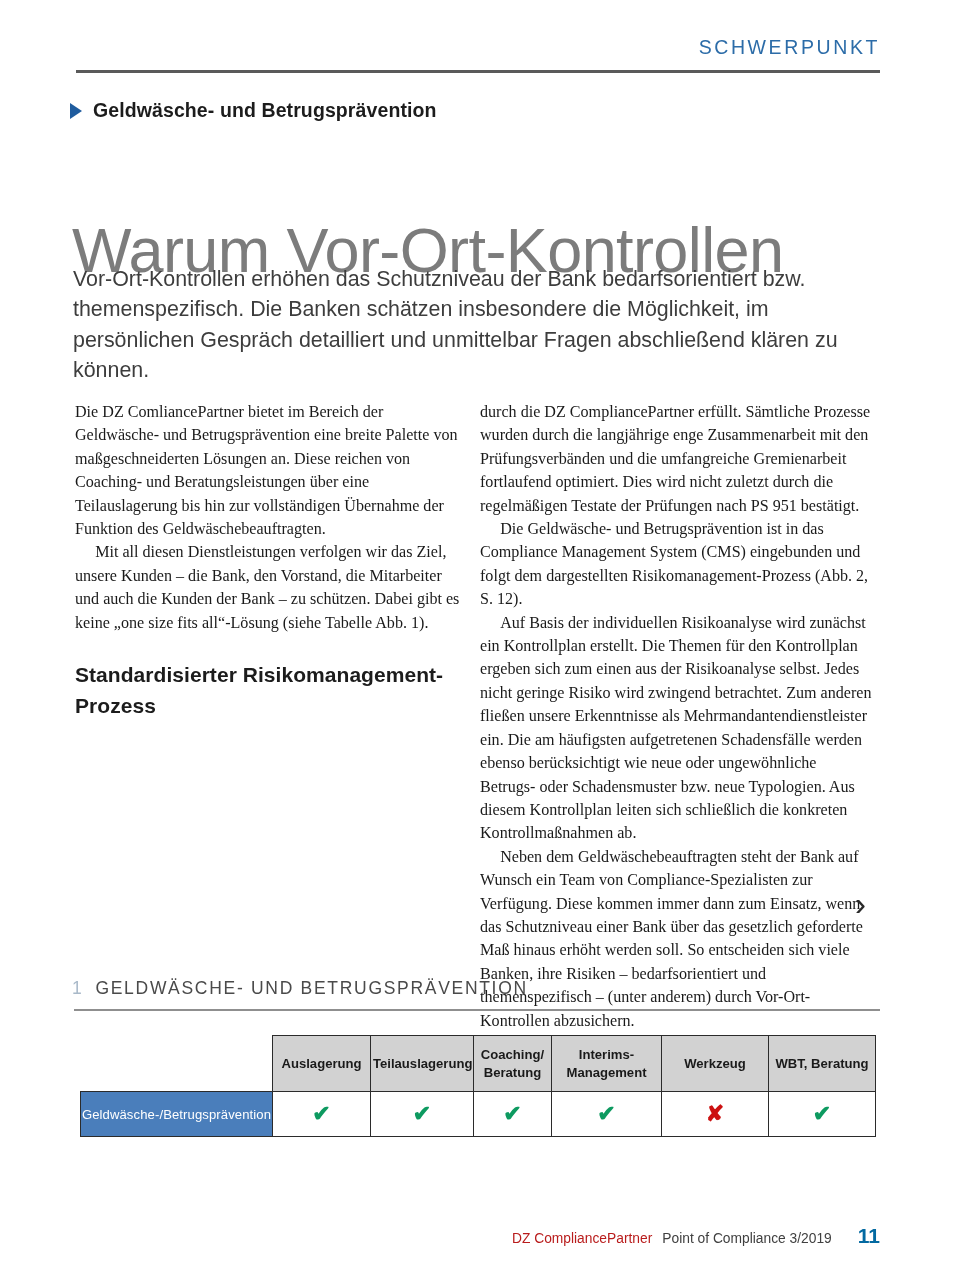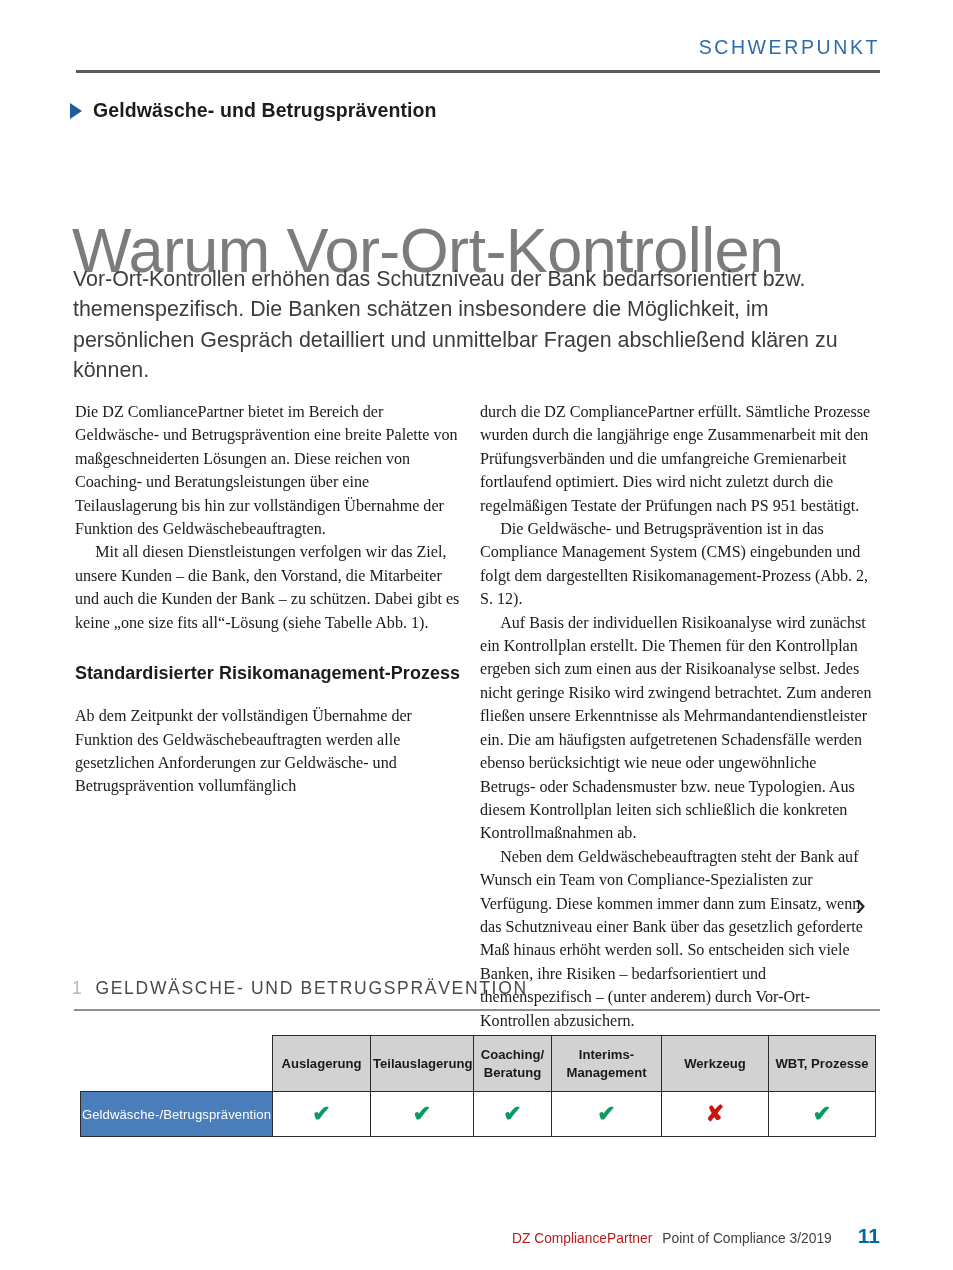--- a/index.html
+++ b/index.html
@@ -102,21 +102,21 @@
     text-align: left;
   }
   .col-left  { left: 75px; }
   .col-right { left: 480px; }
 
   .col p { margin: 0; }
   .col p.indent { text-indent: 1.25em; }
 
   .subhead {
     font-family: "Liberation Sans", sans-serif;
-    font-size: 18px;
+    font-size: 21px;
     font-weight: 700;
     color: #1c1c1c;
     margin: 26px 0 18px 0;
     letter-spacing: .05px;
   }
 
   .cont-arrow {
     position: absolute;
     left: 855px;
     top: 887px;
@@ -254,21 +254,20 @@
   </div>
 
   <h1 class="headline">Warum Vor-Ort-Kontrollen</h1>
 
   <div class="standfirst">Vor-Ort-Kontrollen erhöhen das Schutzniveau der Bank bedarfsorientiert bzw. themenspezifisch. Die Banken schätzen insbesondere die Möglichkeit, im persönlichen Gespräch detailliert und unmittelbar Fragen abschließend klären zu können.</div>
 
   <div class="col col-left">
     <p>Die DZ ComliancePartner bietet im Bereich der Geldwäsche- und Betrugsprävention eine breite Palette von maßgeschneiderten Lösungen an. Diese reichen von Coaching- und Beratungsleistungen über eine Teilauslagerung bis hin zur vollständigen Übernahme der Funktion des Geldwäschebeauftragten.</p>
     <p class="indent">Mit all diesen Dienstleistungen verfolgen wir das Ziel, unsere Kunden – die Bank, den Vorstand, die Mitarbeiter und auch die Kunden der Bank – zu schützen. Dabei gibt es keine „one size fits all“-Lösung (siehe Tabelle Abb. 1).</p>
     <h2 class="subhead">Standardisierter Risikomanagement-Prozess</h2>
-    <p>Ab dem Zeitpunkt der vollständigen Übernahme der Funktion des Geldwäschebeauftragten werden alle gesetzlichen Anforderungen zur Geldwäsche- und Betrugsprävention vollumfänglich</p>
   </div>
 
   <div class="col col-right">
     <p>durch die DZ CompliancePartner erfüllt. Sämtliche Prozesse wurden durch die langjährige enge Zusammenarbeit mit den Prüfungsverbänden und die umfangreiche Gremienarbeit fortlaufend optimiert. Dies wird nicht zuletzt durch die regelmäßigen Testate der Prüfungen nach PS 951 bestätigt.</p>
     <p class="indent">Die Geldwäsche- und Betrugsprävention ist in das Compliance Management System (CMS) eingebunden und folgt dem dargestellten Risikomanagement-Prozess (Abb. 2, S. 12).</p>
     <p class="indent">Auf Basis der individuellen Risikoanalyse wird zunächst ein Kontrollplan erstellt. Die Themen für den Kontrollplan ergeben sich zum einen aus der Risikoanalyse selbst. Jedes nicht geringe Risiko wird zwingend betrachtet. Zum anderen fließen unsere Erkenntnisse als Mehrmandantendienstleister ein. Die am häufigsten aufgetretenen Schadensfälle werden ebenso berücksichtigt wie neue oder ungewöhnliche Betrugs- oder Schadensmuster bzw. neue Typologien. Aus diesem Kontrollplan leiten sich schließlich die konkreten Kontrollmaßnahmen ab.</p>
     <p class="indent">Neben dem Geldwäschebeauftragten steht der Bank auf Wunsch ein Team von Compliance-Spezialisten zur Verfügung. Diese kommen immer dann zum Einsatz, wenn das Schutzniveau einer Bank über das gesetzlich geforderte Maß hinaus erhöht werden soll. So entscheiden sich viele Banken, ihre Risiken – bedarfsorientiert und themenspezifisch – (unter anderem) durch Vor-Ort-Kontrollen abzusichern.</p>
   </div>
 
   <div class="cont-arrow">›</div>
@@ -302,21 +301,21 @@
           <div>Beratung</div>
         </th>
         <th>
           <div>Interims-</div>
           <div>Management</div>
         </th>
         <th>
           <div>Werkzeug</div>
         </th>
         <th>
-          <div>WBT, Prozesse</div>
+          <div>WBT, Beratung</div>
         </th>
       </tr>
     </thead>
     <tbody>
       <tr>
         <td class="row-label">Geldwäsche-/Betrugsprävention</td>
         <td><span class="mark mark-yes">✔</span></td>
         <td><span class="mark mark-yes">✔</span></td>
         <td><span class="mark mark-yes">✔</span></td>
         <td><span class="mark mark-yes">✔</span></td>

